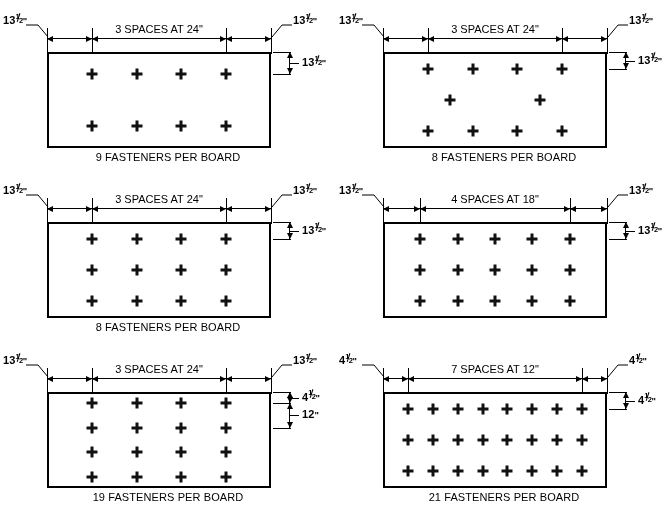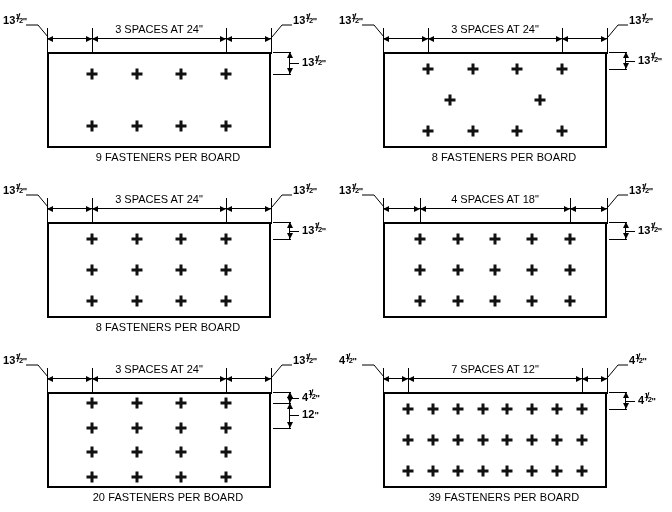--- a/index.html
+++ b/index.html
@@ -430,21 +430,21 @@
       <div class="arrowv down" style="left: 286.5px; top: 57px;"></div>
       <div class="dimline" style="left: 289px; top: 57.5px; width: 10px;"></div>
       <div class="dimtext" style="left: 302px; top: 50.5px;"><span>4<span class="frac"><span class="num">1</span><span class="bar"></span><span class="den">2</span></span><span class="inchmark">"</span></span></div>
       <div class="dimline" style="left: 273px; top: 63px; width: 18px;"></div>
       <div class="dimline" style="left: 273px; top: 87.6667px; width: 18px;"></div>
       <div class="dimvert" style="left: 289px; top: 63px; height: 24.6667px;"></div>
       <div class="arrowv up" style="left: 286.5px; top: 63px;"></div>
       <div class="arrowv down" style="left: 286.5px; top: 81.6667px;"></div>
       <div class="dimline" style="left: 289px; top: 75.3333px; width: 10px;"></div>
       <div class="dimtext" style="left: 302px; top: 68.3333px;"><span>12<span class="inchmark">"</span></span></div>
-      <div class="caption">20 FASTENERS PER BOARD</div>
+      <div class="caption">19 FASTENERS PER BOARD</div>
     </div>
     <div class="panel" style="left: 336px; top: 340px;">
       <div class="board"></div>
       <div class="fastener" style="left: 71.8889px; top: 69px;"></div>
       <div class="fastener" style="left: 96.7778px; top: 69px;"></div>
       <div class="fastener" style="left: 121.667px; top: 69px;"></div>
       <div class="fastener" style="left: 146.556px; top: 69px;"></div>
       <div class="fastener" style="left: 171.444px; top: 69px;"></div>
       <div class="fastener" style="left: 196.333px; top: 69px;"></div>
       <div class="fastener" style="left: 221.222px; top: 69px;"></div>
@@ -493,15 +493,15 @@
         <line x1="1" y1="1" x2="11" y2="1" stroke="#000" stroke-width="1"></line>
       </svg>
       <div class="dimtext" style="left: 293px; top: 14px;"><span>4<span class="frac"><span class="num">1</span><span class="bar"></span><span class="den">2</span></span><span class="inchmark">"</span></span></div>
       <div class="dimline" style="left: 273px; top: 52px; width: 18px;"></div>
       <div class="dimline" style="left: 273px; top: 69px; width: 18px;"></div>
       <div class="dimvert" style="left: 289px; top: 52px; height: 17px;"></div>
       <div class="arrowv up" style="left: 286.5px; top: 52px;"></div>
       <div class="arrowv down" style="left: 286.5px; top: 63px;"></div>
       <div class="dimline" style="left: 289px; top: 60.5px; width: 10px;"></div>
       <div class="dimtext" style="left: 302px; top: 53.5px;"><span>4<span class="frac"><span class="num">1</span><span class="bar"></span><span class="den">2</span></span><span class="inchmark">"</span></span></div>
-      <div class="caption">39 FASTENERS PER BOARD</div>
+      <div class="caption">21 FASTENERS PER BOARD</div>
     </div>
   </div>
 
 </body></html>

